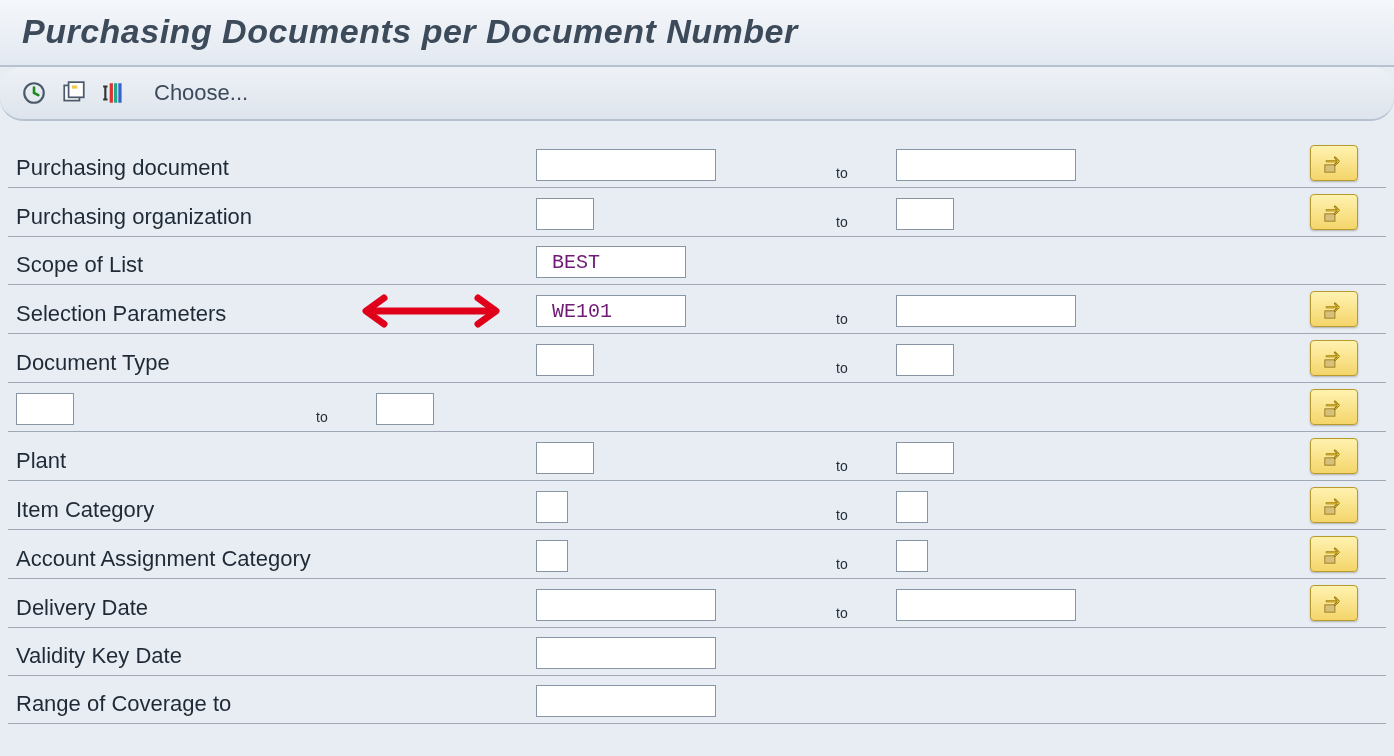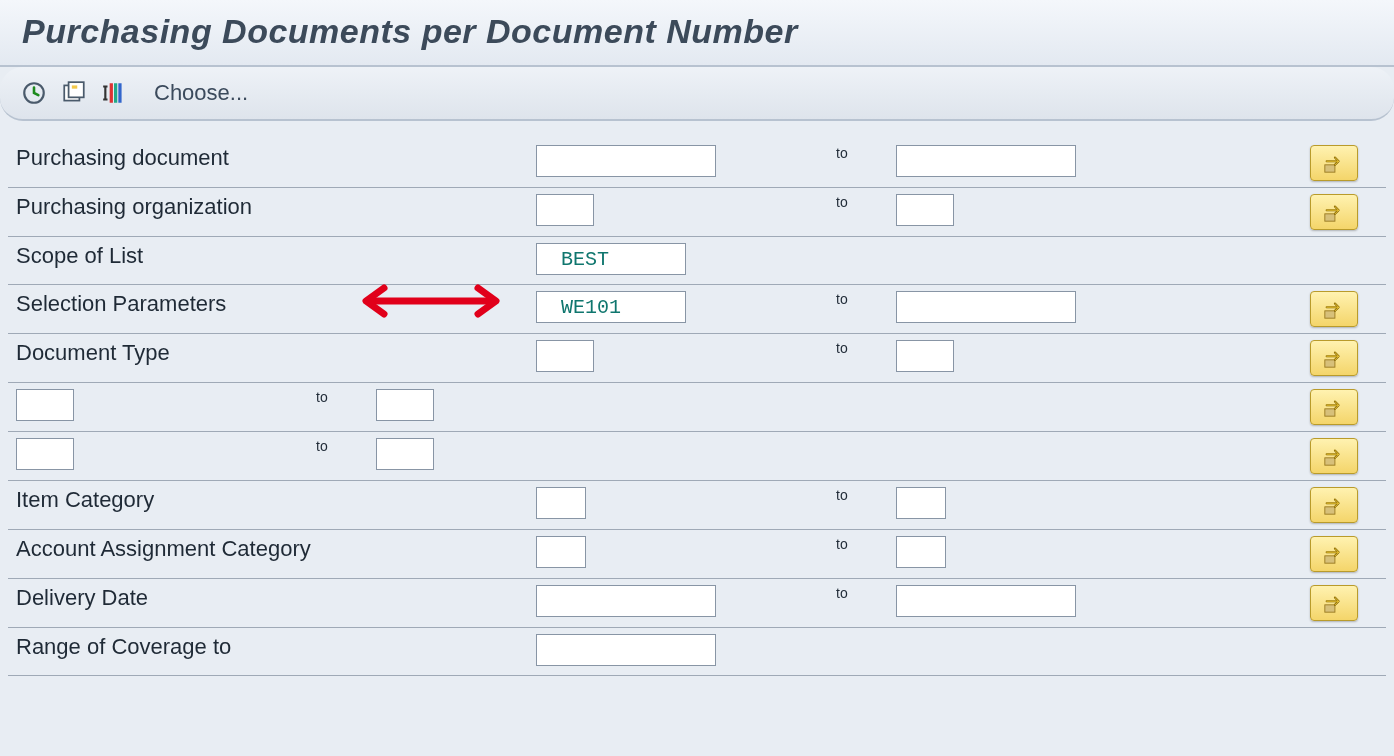--- a/index.html
+++ b/index.html
@@ -46,44 +46,44 @@
     color: #3b4a5c;
     font-size: 22px;
     cursor: pointer;
   }
   .form-area {
     padding: 18px 8px 0 8px;
     background: #e8edf3;
   }
   .row {
     display: flex;
-    align-items: flex-start;
+    align-items: flex-end;
     border-bottom: 1px solid #9fa9b6;
     min-height: 48px;
     padding: 6px 0 6px 8px;
   }
   .row .label {
     flex: 0 0 520px;
     font-size: 22px;
     color: #1f2a36;
     position: relative;
   }
   .row .from-col  { flex: 0 0 200px; }
   .row .spacer    { flex: 0 0 100px; }
   .row .to-label  { flex: 0 0 60px; font-size: 14px; color:#1f2a36; }
   .row .to-col    { flex: 0 0 200px; }
   .row .tail      { flex: 1 1 auto; display:flex; justify-content:flex-end; padding-right: 28px;}
   input.sap {
     background: #fff;
     border: 1px solid #8895a5;
     height: 32px;
-    padding: 2px 24px;
+    padding: 2px 15px;
     font-family: "Consolas","Courier New",monospace;
     font-size: 20px;
-    color: #0f766e;
+    color: #701a75;
   }
   .w-lg { width: 180px; }
   .w-md { width: 150px; }
   .w-sm { width: 58px; }
   .w-xs { width: 28px; }
   .more-btn {
     width: 48px;
     height: 36px;
     border: 1px solid #b99b2b;
     border-radius: 4px;
@@ -221,20 +221,21 @@
         <div class="more-btn">
           <svg viewBox="0 0 24 24">
             <rect x="2" y="14" width="11" height="8" fill="#d7c07a" stroke="#9a7a20"></rect>
             <path d="M4 10h13l-4-4m4 4l-4 4" stroke="#7a5c00" stroke-width="2.2" fill="none" stroke-linecap="round" stroke-linejoin="round"></path>
             <path d="M4 10h13l-4-4m4 4l-4 4" stroke="#ffd83d" stroke-width="1" fill="none" stroke-linecap="round" stroke-linejoin="round"></path>
           </svg>
         </div>
       </div>
     </div>
     <div class="row">
+      <div class="label">Plant</div>
       <div class="from-col"><input class="sap w-sm" style=""></div>
       <div class="spacer"></div>
       <div class="to-label">to</div>
       <div class="to-col"><input class="sap w-sm" style=""></div>
       <div class="tail">
         <div class="more-btn">
           <svg viewBox="0 0 24 24">
             <rect x="2" y="14" width="11" height="8" fill="#d7c07a" stroke="#9a7a20"></rect>
             <path d="M4 10h13l-4-4m4 4l-4 4" stroke="#7a5c00" stroke-width="2.2" fill="none" stroke-linecap="round" stroke-linejoin="round"></path>
             <path d="M4 10h13l-4-4m4 4l-4 4" stroke="#ffd83d" stroke-width="1" fill="none" stroke-linecap="round" stroke-linejoin="round"></path>
@@ -284,20 +285,28 @@
         <div class="more-btn">
           <svg viewBox="0 0 24 24">
             <rect x="2" y="14" width="11" height="8" fill="#d7c07a" stroke="#9a7a20"></rect>
             <path d="M4 10h13l-4-4m4 4l-4 4" stroke="#7a5c00" stroke-width="2.2" fill="none" stroke-linecap="round" stroke-linejoin="round"></path>
             <path d="M4 10h13l-4-4m4 4l-4 4" stroke="#ffd83d" stroke-width="1" fill="none" stroke-linecap="round" stroke-linejoin="round"></path>
           </svg>
         </div>
       </div>
     </div>
     <div class="row">
-      <div class="label">Range of Coverage to</div>
+      <div class="label">Validity Key Date</div>
       <div class="from-col"><input class="sap w-lg" style=""></div>
       <div class="spacer"></div>
       <div class="to-label"></div>
       <div class="to-col"></div>
       <div class="tail"></div>
     </div>
+    <div class="row">
+      <div class="label">Range of Coverage to</div>
+      <div class="from-col"><input class="sap w-lg" style=""></div>
+      <div class="spacer"></div>
+      <div class="to-label"></div>
+      <div class="to-col"></div>
+      <div class="tail"></div>
+    </div>
   </div>
 
 </body></html>

